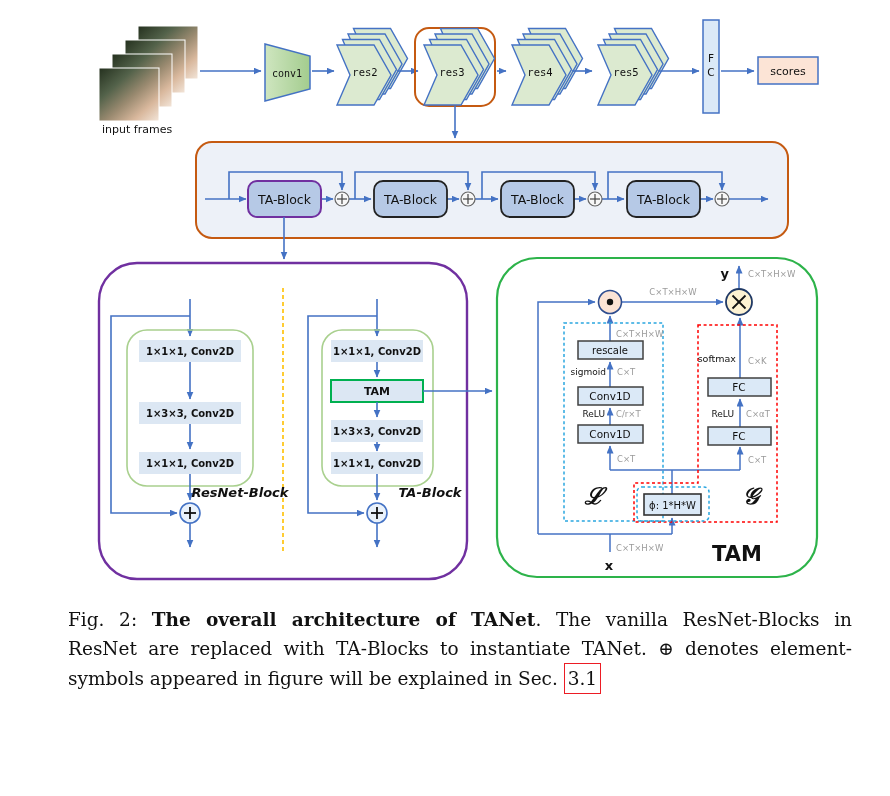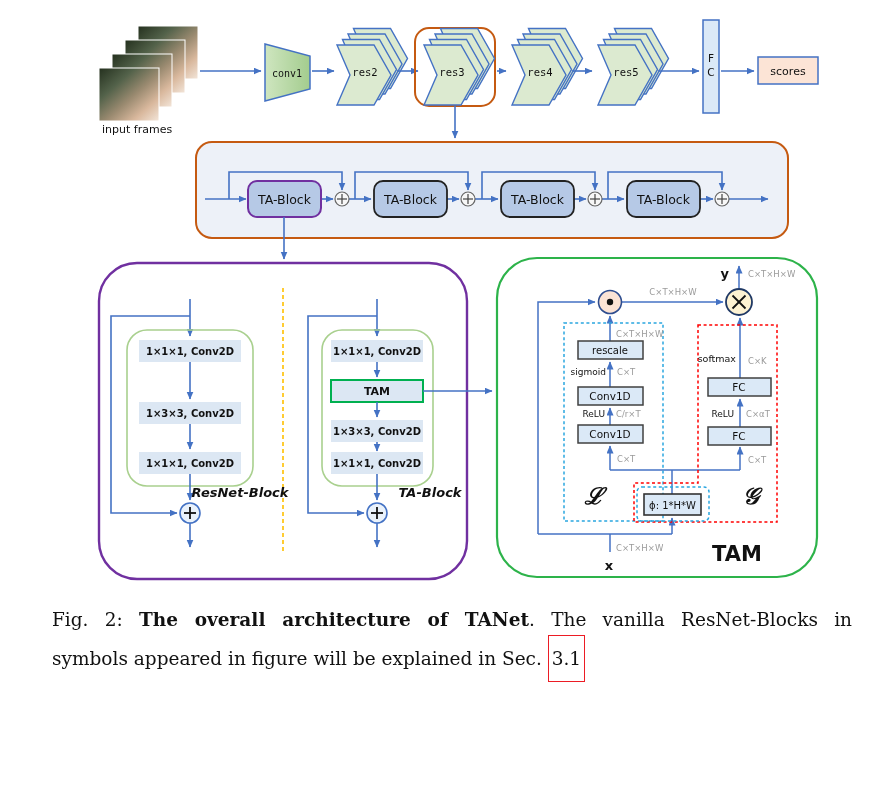--- a/index.html
+++ b/index.html
@@ -9,23 +9,23 @@
   .tc{text-anchor:middle;}
   .ts{text-anchor:start;}
   .te{text-anchor:end;}
   .mono{font-family:"DejaVu Sans Mono",monospace;}
   .bold{font-weight:bold;}
   .ital{font-style:italic;}
   .gray{fill:#9a9a9a;}
   .script{font-family:"DejaVu Serif",serif;font-style:italic;font-weight:bold;}
   .caption{position:absolute;left:52px;top:606px;width:800px;color:#111;
            font-family:"DejaVu Serif",serif;font-size:18.5px;line-height:28.6px;}
-  .cap-line{text-align:justify;text-align-last:justify;white-space:nowrap;}
+  .cap-line{text-align:justify;text-align-last:justify;white-space:nowrap;margin-left:16px;}
   .cap-line.last{text-align-last:left;}
-  .sec-ref{border:1.6px solid #ec1c24;padding:12px 3px;display:inline-block;line-height:21px;}
+  .sec-ref{border:1.6px solid #ec1c24;padding:4px 3px;display:inline-block;line-height:21px;}
 </style>
 </head>
 <body>
 
 <div class="page">
 
 <svg width="890" height="600" viewBox="0 0 890 600">
   <defs>
     <marker id="ah" markerWidth="10" markerHeight="9" refX="7.5" refY="3.5" orient="auto" markerUnits="userSpaceOnUse">
       <path d="M0,0 L8,3.5 L0,7 Z" fill="#4472c4"></path>
@@ -291,16 +291,17 @@
     <text x="751" y="504" font-size="23" class="tc script">𝒢</text>
     <text x="616" y="551" font-size="8.5" class="ts gray">C×T×H×W</text>
     <text x="609" y="570" font-size="13" class="tc bold">x</text>
     <text x="737" y="561" font-size="21" class="tc bold">TAM</text>
   </g>
 </svg>
 
 
 <div class="caption">
   <div class="cap-line"><span>Fig. 2: </span><b>The overall architecture of TANet</b><span>. The vanilla ResNet-Blocks in</span></div>
+  <div class="cap-line">ResNet are replaced with TA-Blocks to instantiate TANet. ⊕ denotes element-</div>
   <div class="cap-line last"><span>symbols appeared in figure will be explained in Sec. </span><span class="sec-ref">3.1</span></div>
 </div>
 
 </div>
 
 </body></html>

